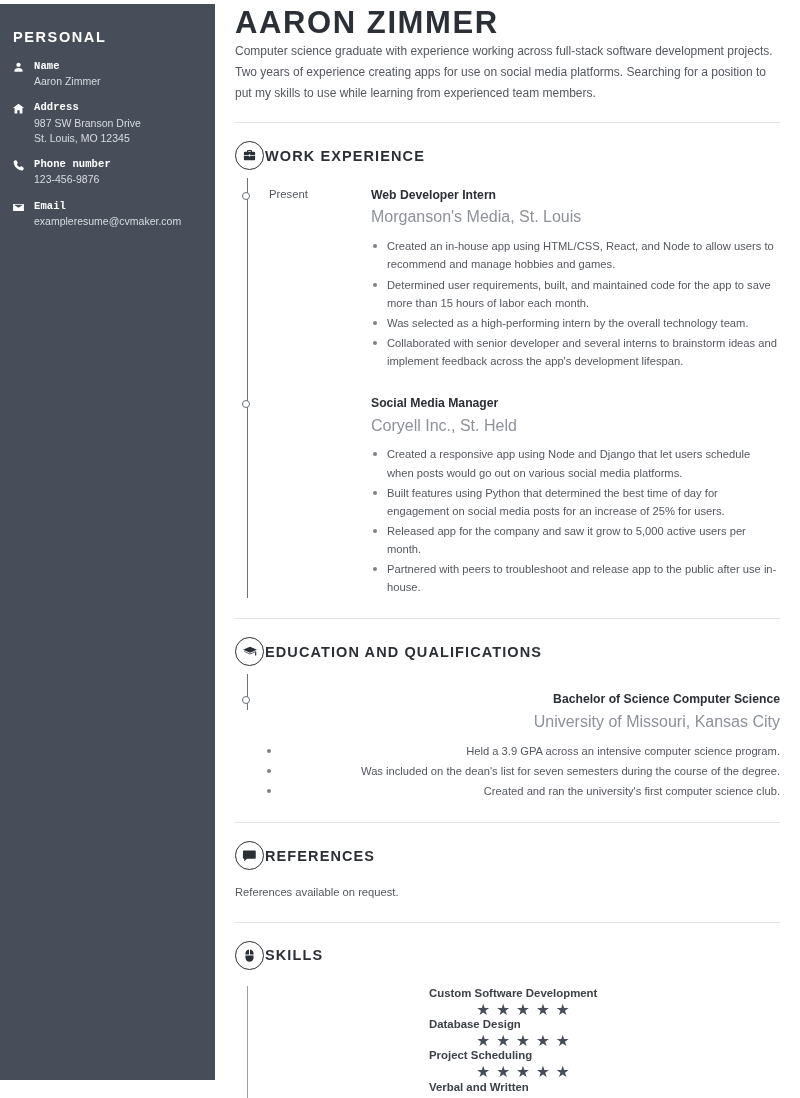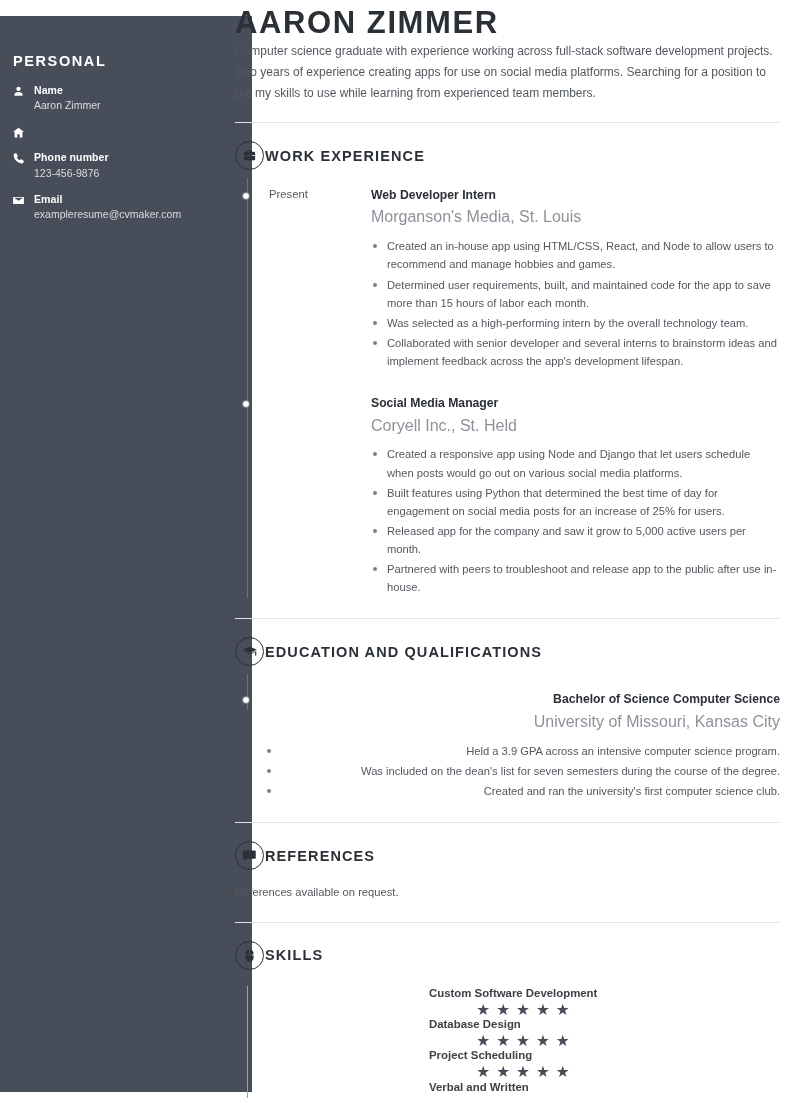--- a/index.html
+++ b/index.html
@@ -6,40 +6,40 @@
   html, body {
     width: 800px; height: 1098px;
     background: #ffffff;
     font-family: "Liberation Sans", sans-serif;
     -webkit-font-smoothing: antialiased;
   }
   .page { position: relative; width: 800px; height: 1098px; overflow: hidden; background:#fff; }
 
   
   .sidebar {
-    position: absolute; left: 0; top: 16px;
-    width: 252px; height: 1076px;
+    position: absolute; left: 0; top: 4px;
+    width: 215px; height: 1076px;
     background: #474e59;
     color: #ffffff;
-    padding: 32px 16px 0 12px;
+    padding: 20px 16px 0 12px;
   }
   .sidebar-title {
     font-size: 14.5px; font-weight: bold; letter-spacing: 1.6px;
     color: #ffffff; margin: 5px 0 14px 1px;
   }
   .contact-row { display: flex; align-items: flex-start; margin-bottom: 11px; }
   .contact-icon {
     width: 22px; min-width: 22px; padding-top: 2px;
     display: flex; justify-content: flex-start; align-items: flex-start;
   }
   .contact-icon svg { display: block; fill: #ffffff; }
   .contact-body { flex: 1; }
   .contact-label {
     font-size: 10.5px; font-weight: bold; color: #ffffff;
-    line-height: 1.45; letter-spacing: .1px;
+    line-height: 1.45; letter-spacing: .1px; font-family: Liberation Mono, monospace;
   }
   .contact-value {
     font-size: 10.5px; color: #d9dce1; line-height: 1.45;
   }
 
   
   .main {
     position: absolute; left: 215px; top: 0;
     width: 585px; height: 1098px;
     padding: 0 20px 0 20px;
@@ -142,20 +142,25 @@
             <div class="contact-label">Name</div>
             <div class="contact-value">Aaron Zimmer</div>
           </div>
         </div>
         <div class="contact-row">
           <span class="contact-icon">
             <svg width="13" height="13" viewBox="0 0 24 24">
               <path d="M12 3 1.8 11.3h3V21h5v-5.6h4.4V21h5v-9.7h3L12 3z"></path>
             </svg>
           </span>
+          <div class="contact-body">
+            <div class="contact-label">Address</div>
+            <div class="contact-value">987 SW Branson Drive</div>
+            <div class="contact-value">St. Louis, MO 12345</div>
+          </div>
         </div>
         <div class="contact-row">
           <span class="contact-icon">
             <svg width="13" height="13" viewBox="0 0 24 24">
               <path d="M6.6 2.4c.7-.2 1.4.1 1.8.7l2 3.2c.4.6.3 1.4-.2 1.9L8.9 9.6c1.1 2.4 3.1 4.4 5.5 5.5l1.4-1.3c.5-.5 1.3-.6 1.9-.2l3.2 2c.6.4.9 1.1.7 1.8l-.7 2.4c-.2.7-.9 1.2-1.6 1.2C10.2 21 3 13.8 3 4.7c0-.7.5-1.4 1.2-1.6l2.4-.7z"></path>
             </svg>
           </span>
           <div class="contact-body">
             <div class="contact-label">Phone number</div>
             <div class="contact-value">123-456-9876</div>

